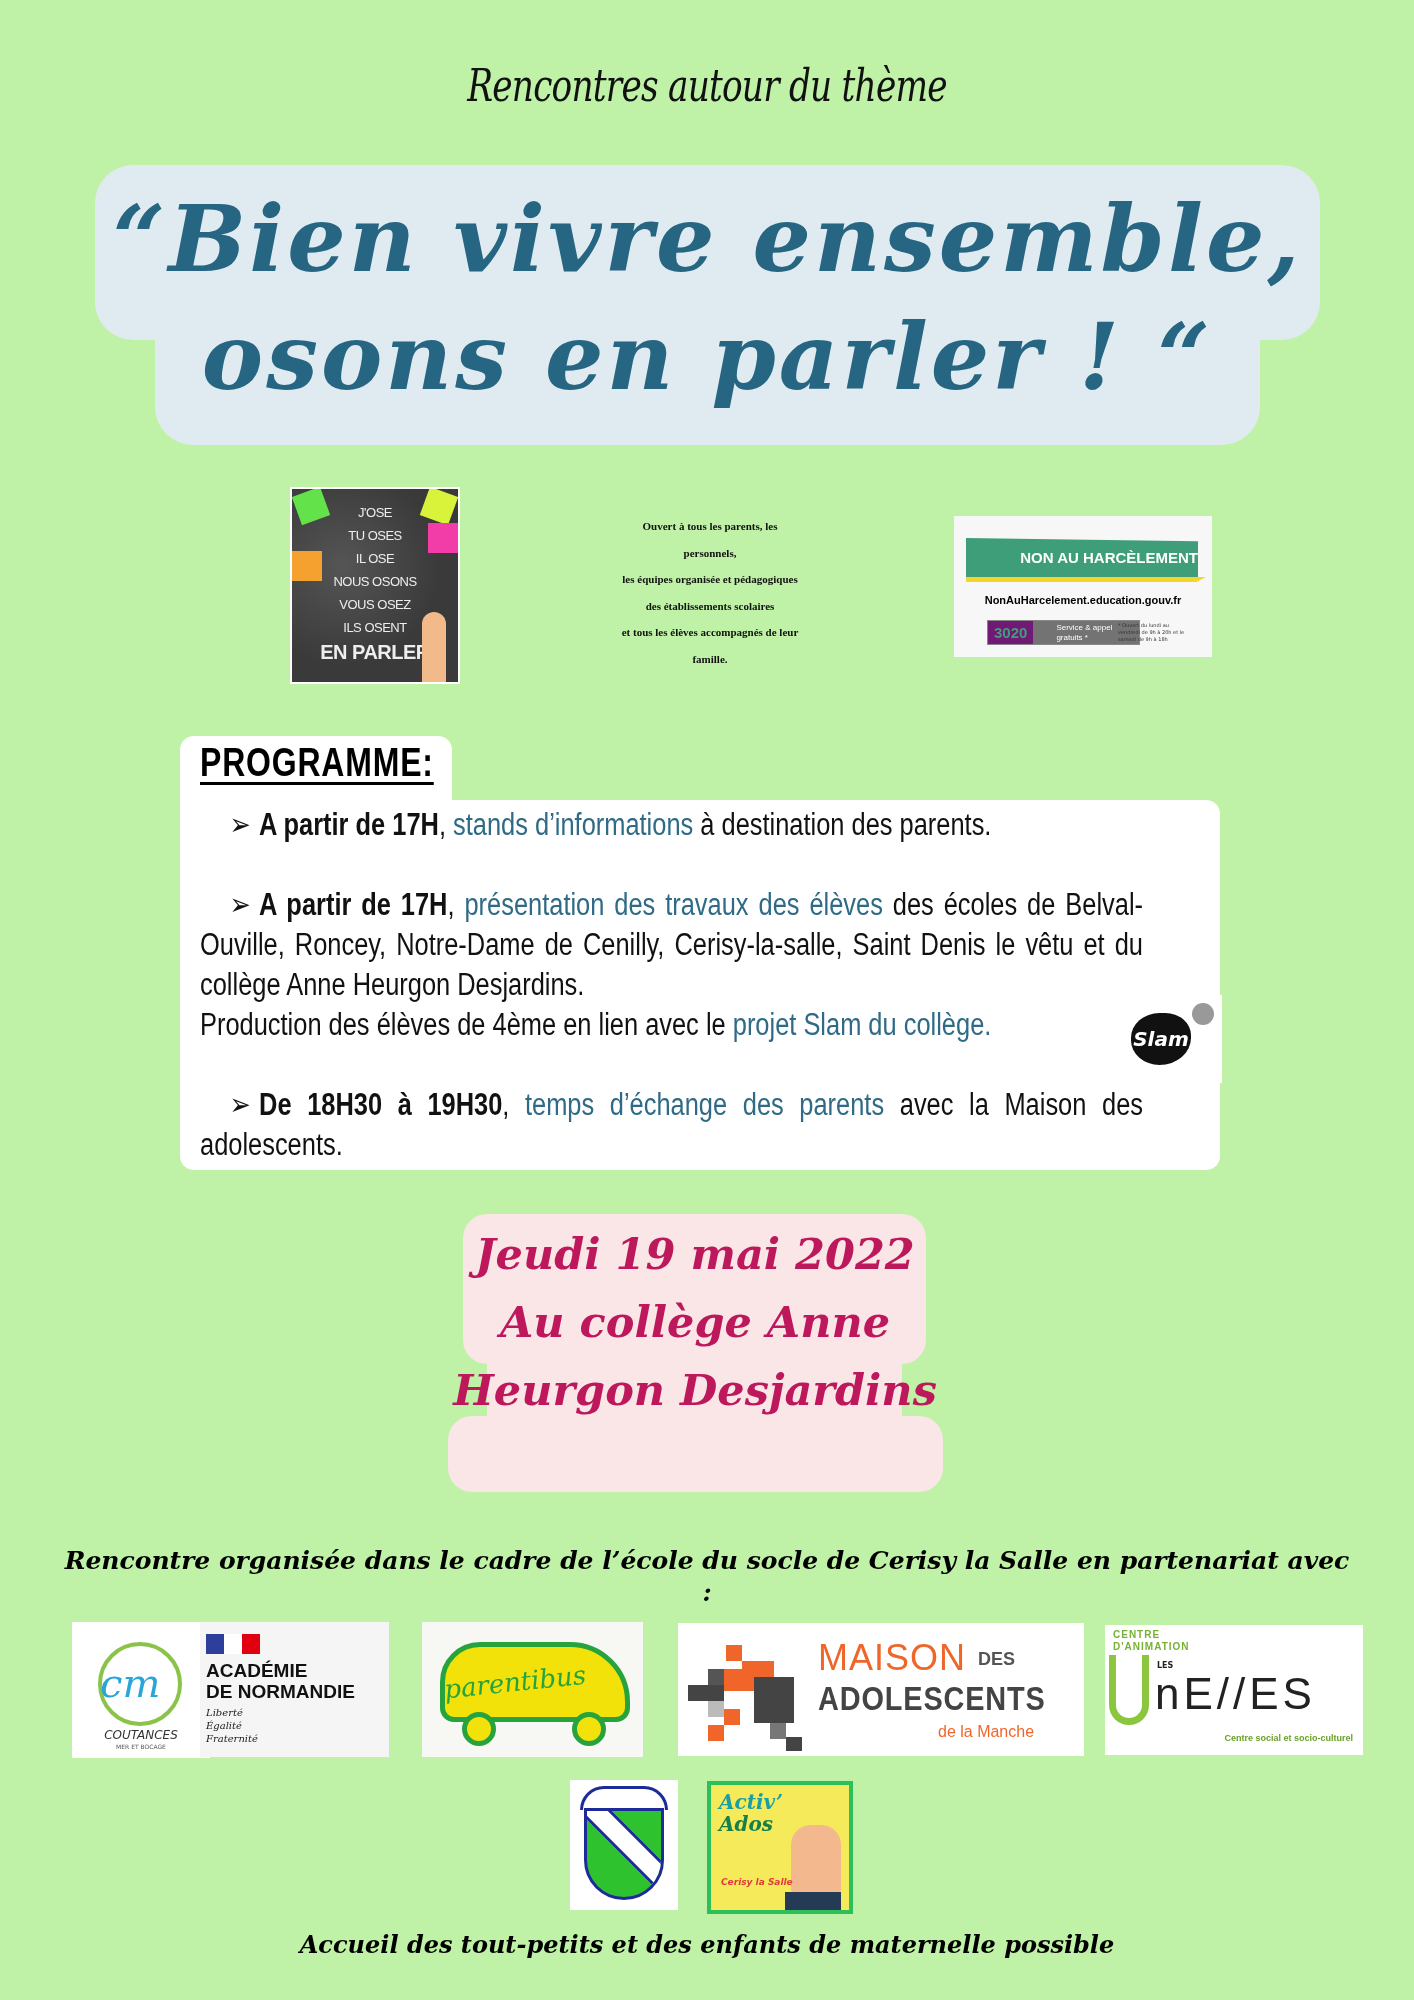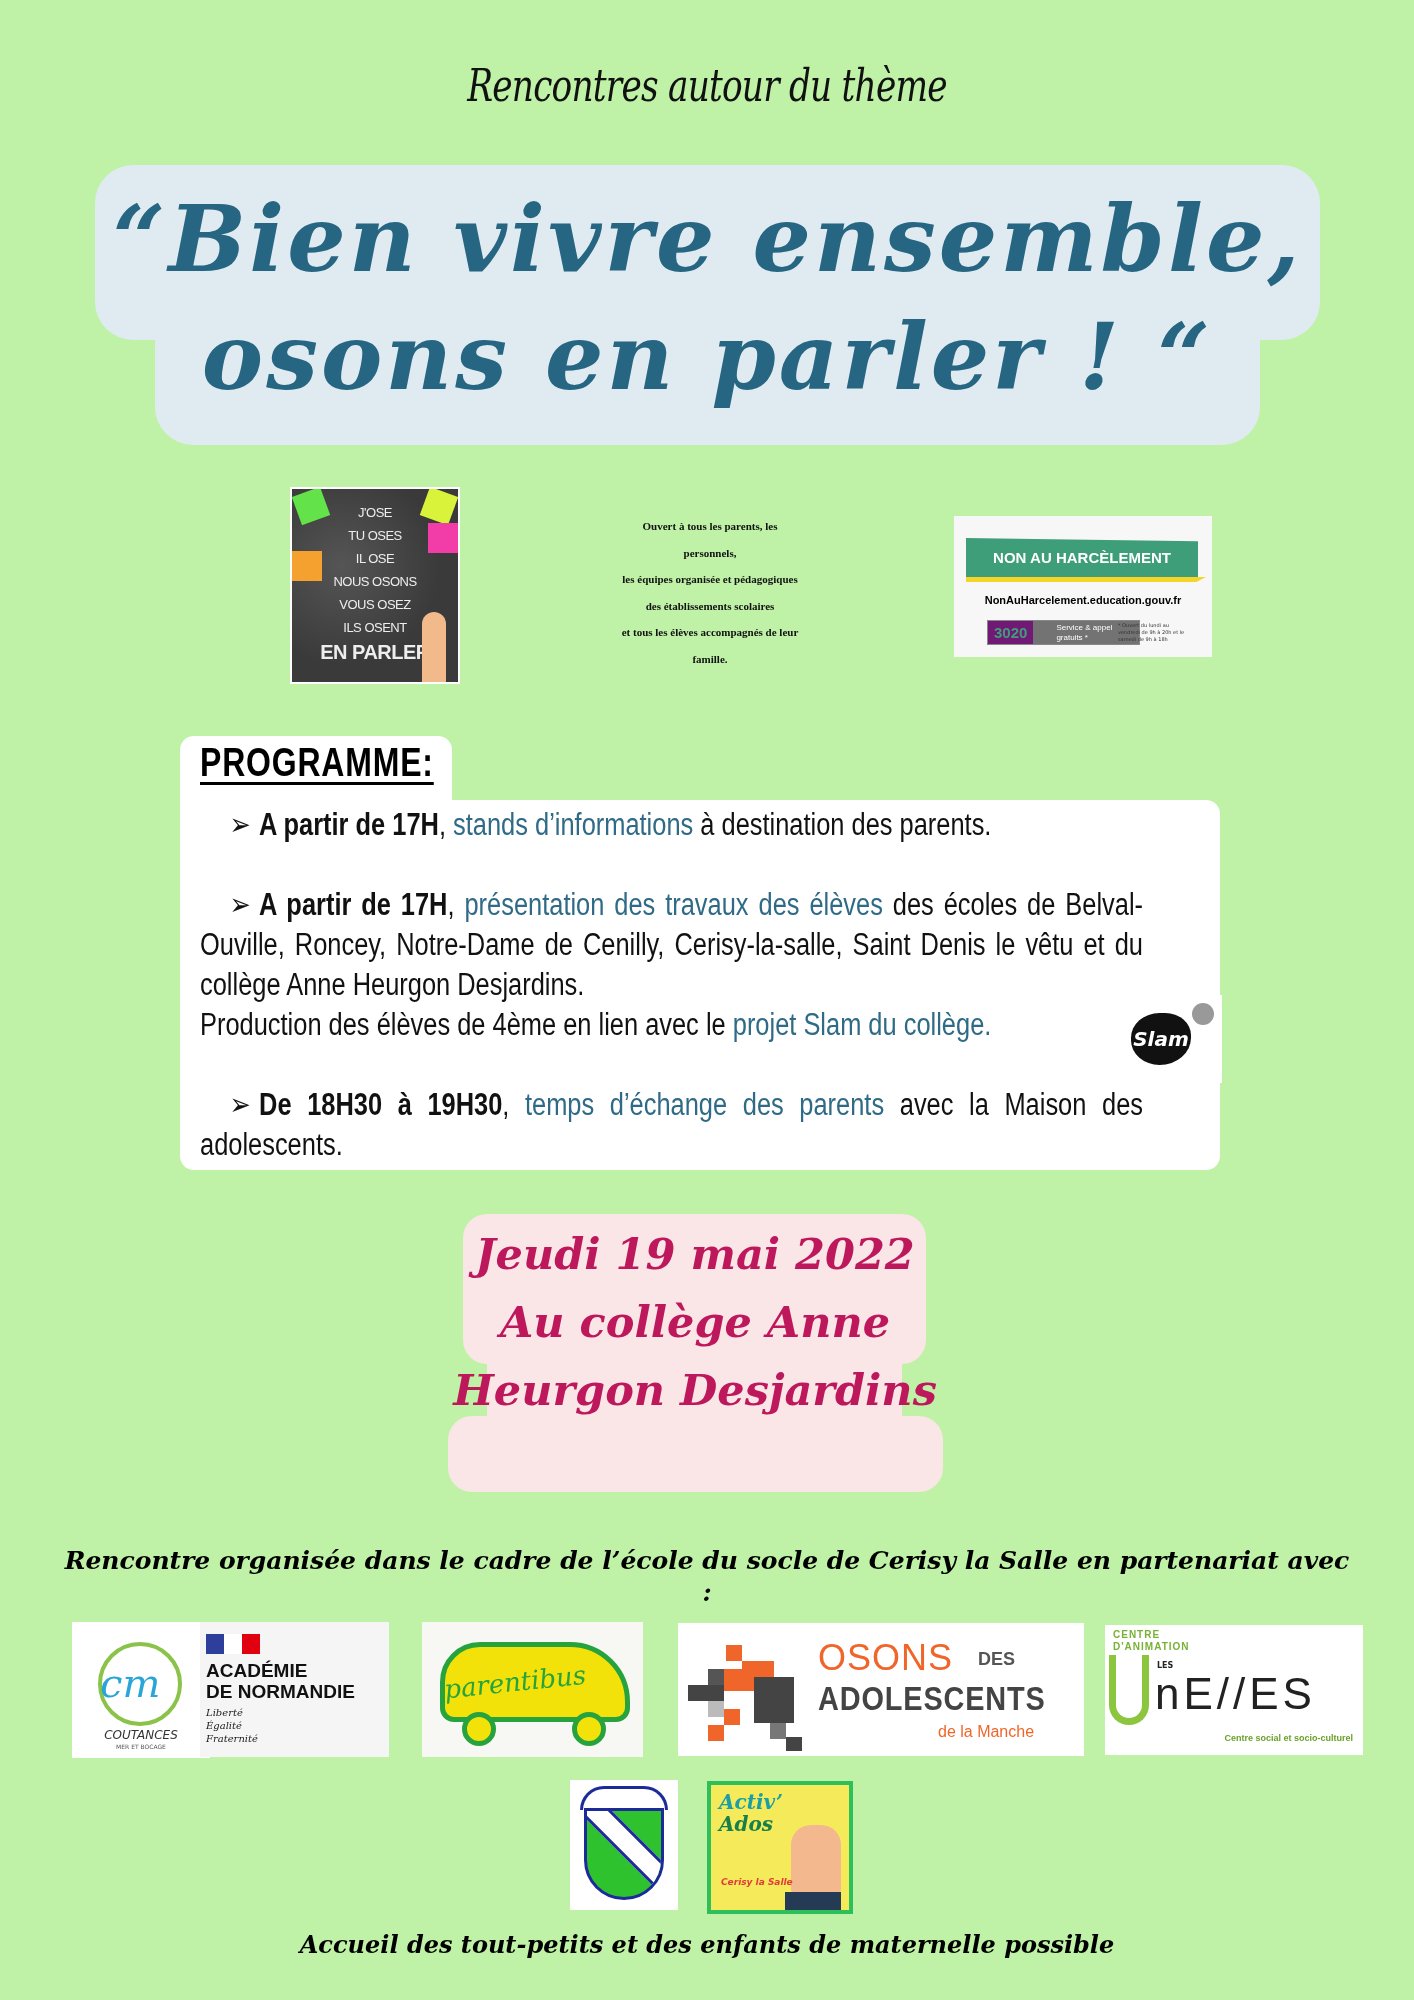--- a/index.html
+++ b/index.html
@@ -59,21 +59,21 @@
     left: 500px; width: 420px; top: 513px; text-align: center;
     font-family: Liberation Serif, serif; font-weight: bold; font-size: 11px;
     line-height: 26.5px; color: #111;
   }
   .nah {
     left: 954px; top: 516px; width: 258px; height: 141px; background: #f7f7f7;
   }
   .nah-banner {
     position: absolute; left: 12px; top: 22px; width: 232px; height: 40px;
     background: #3f9e7a; clip-path: polygon(0 0, 100% 8%, 100% 100%, 0 100%);
-    color: #fff; font-weight: bold; font-size: 15px; text-align: center; line-height: 40px;
+    color: #fff; font-weight: bold; font-size: 15px; text-align: right; line-height: 40px;
     font-family: "Liberation Sans", sans-serif;
   }
   .nah-yellow {
     position: absolute; left: 12px; top: 61px; width: 240px; height: 5px; background: #f5d52a;
     clip-path: polygon(0 0, 100% 0, 96% 100%, 0 100%);
   }
   .nah-url {
     position: absolute; left: 0; right: 0; top: 78px; text-align: center;
     font-weight: bold; font-size: 11px; font-family: "Liberation Sans", sans-serif;
   }
@@ -377,21 +377,21 @@
   <div class="pixel" style="left:64px;top:38px;width:32px;height:16px;background:#f0662a;"></div>
   <div class="pixel" style="left:30px;top:46px;width:16px;height:16px;background:#555;"></div>
   <div class="pixel" style="left:46px;top:46px;width:30px;height:22px;background:#f0662a;"></div>
   <div class="pixel" style="left:10px;top:62px;width:36px;height:16px;background:#444;"></div>
   <div class="pixel" style="left:76px;top:54px;width:40px;height:46px;background:#444;"></div>
   <div class="pixel" style="left:30px;top:78px;width:16px;height:16px;background:#bbb;"></div>
   <div class="pixel" style="left:46px;top:86px;width:16px;height:16px;background:#f0662a;"></div>
   <div class="pixel" style="left:30px;top:102px;width:16px;height:16px;background:#f0662a;"></div>
   <div class="pixel" style="left:92px;top:100px;width:16px;height:16px;background:#777;"></div>
   <div class="pixel" style="left:108px;top:114px;width:16px;height:14px;background:#444;"></div>
-  <div class="mda-maison">OSONS</div>
+  <div class="mda-maison">MAISON</div>
   <div class="mda-des">DES</div>
   <div class="mda-ado">ADOLESCENTS</div>
   <div class="mda-manche">de la Manche</div>
 </div>
 
 <div class="abs logo logo-un">
   <div class="un-centre">
     <div>CENTRE</div>
     <div>D'ANIMATION</div>
   </div>

